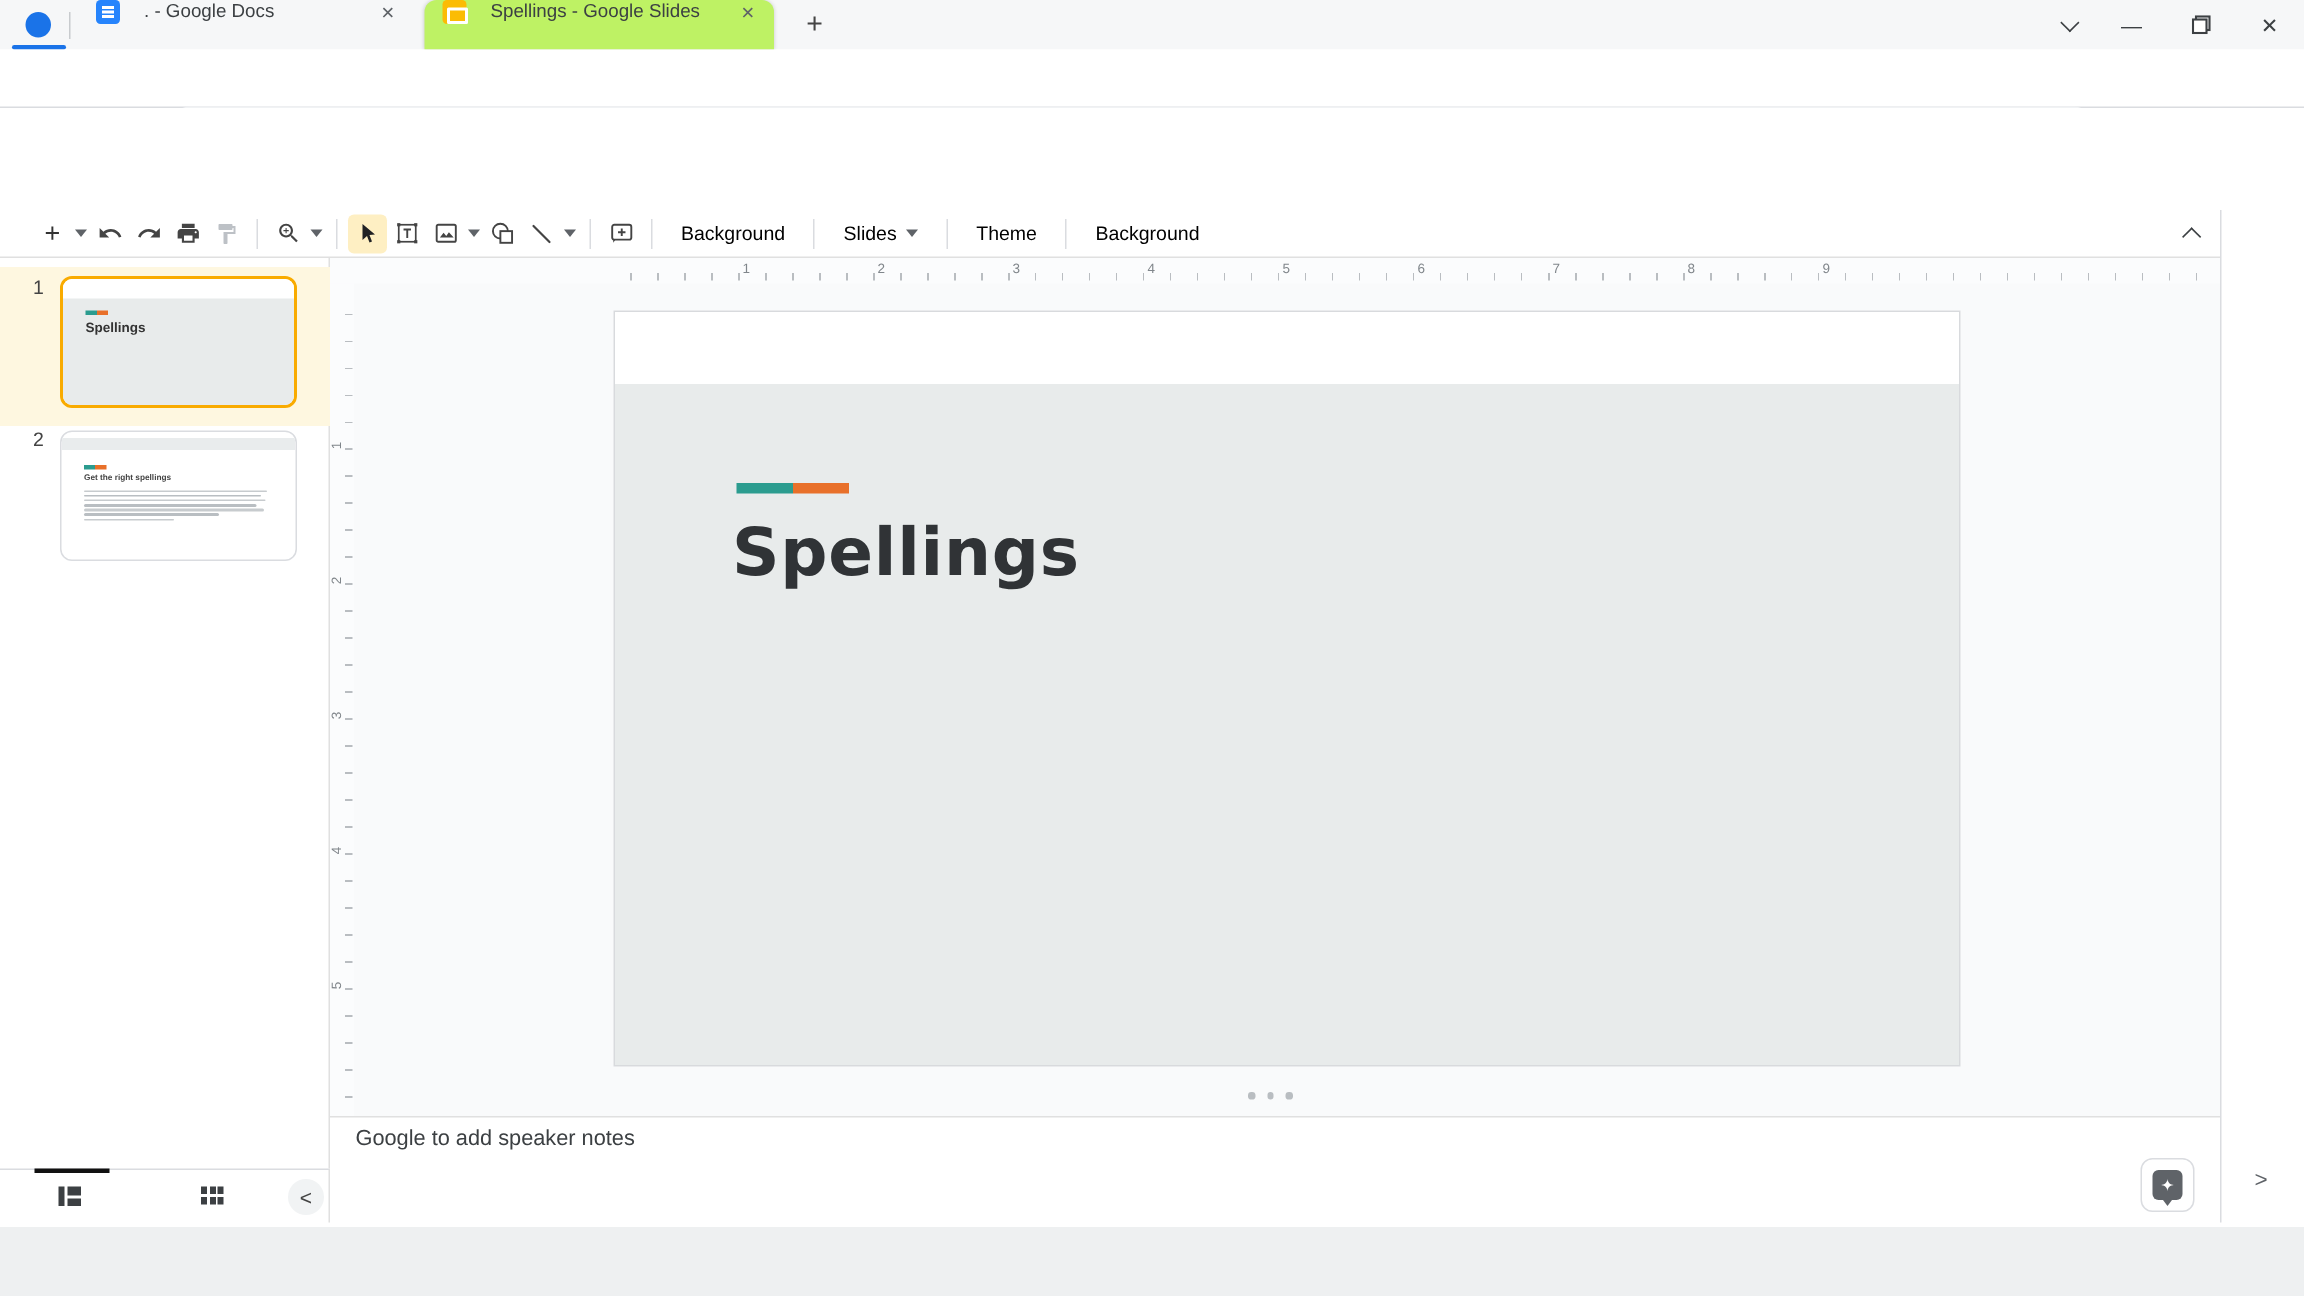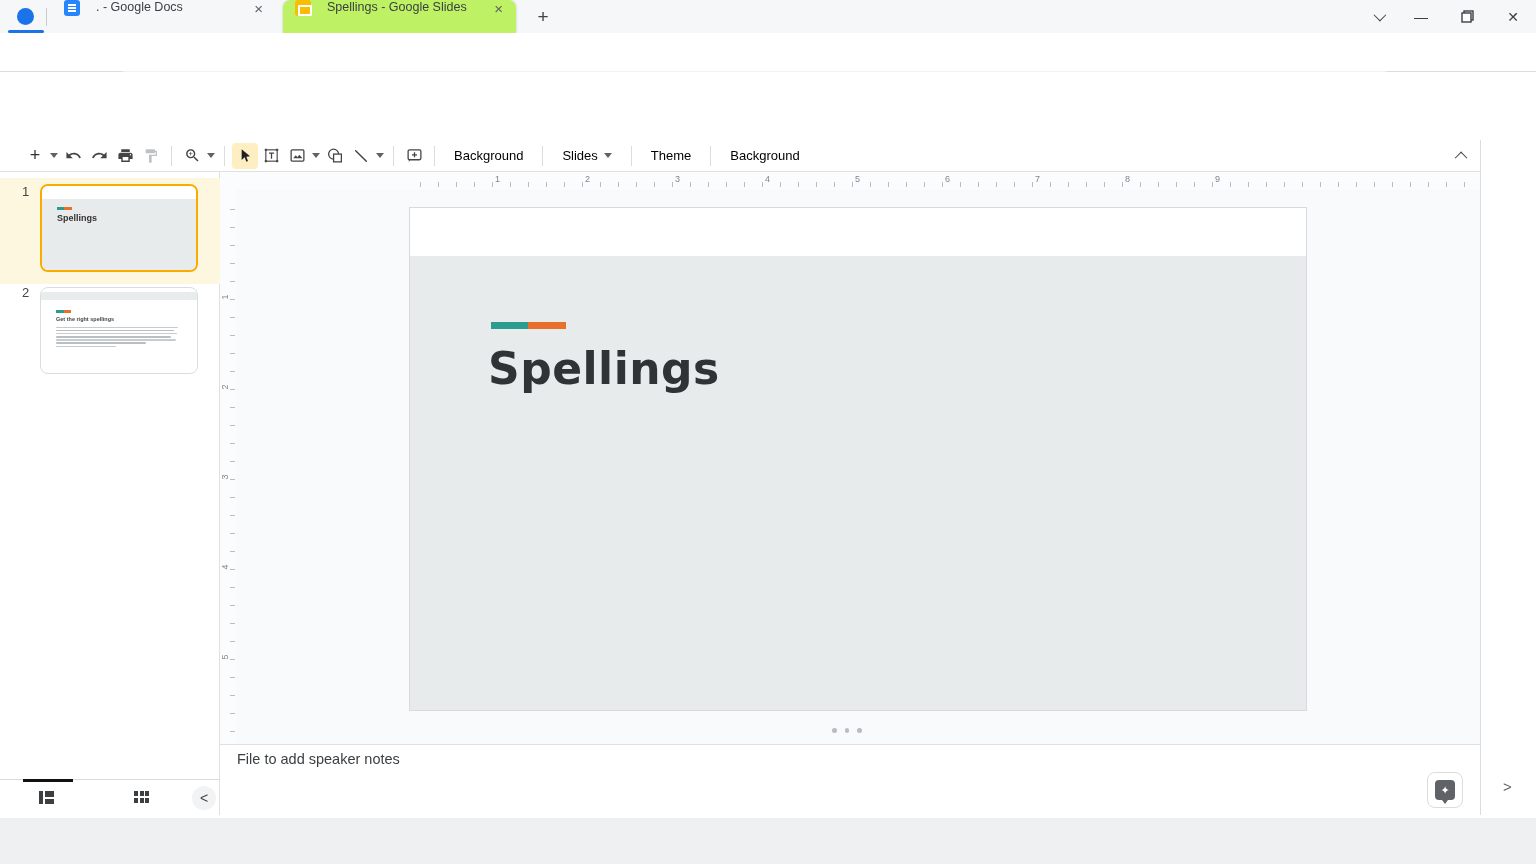--- a/index.html
+++ b/index.html
@@ -404,21 +404,21 @@
     <div class="abs" id="slide-title">Spellings</div>
   </div>
   <div class="abs" id="drag-dots">
       <i></i>
       <i></i>
       <i></i>
     </div>
 </div>
 
 <div class="abs" id="notes">
-  <div class="abs" id="notes-text">File to add speaker notes</div>
+  <div class="abs" id="notes-text">Google to add speaker notes</div>
   <div class="abs" id="explore-btn">
     <span class="explore-badge">✦</span>
   </div>
 </div>
 
 <div class="abs" id="sidebar">
 
   <div class="abs" style="left:22px;top:638px;font-size:15px;color:#5f6368">&gt;</div>
 </div>
 

